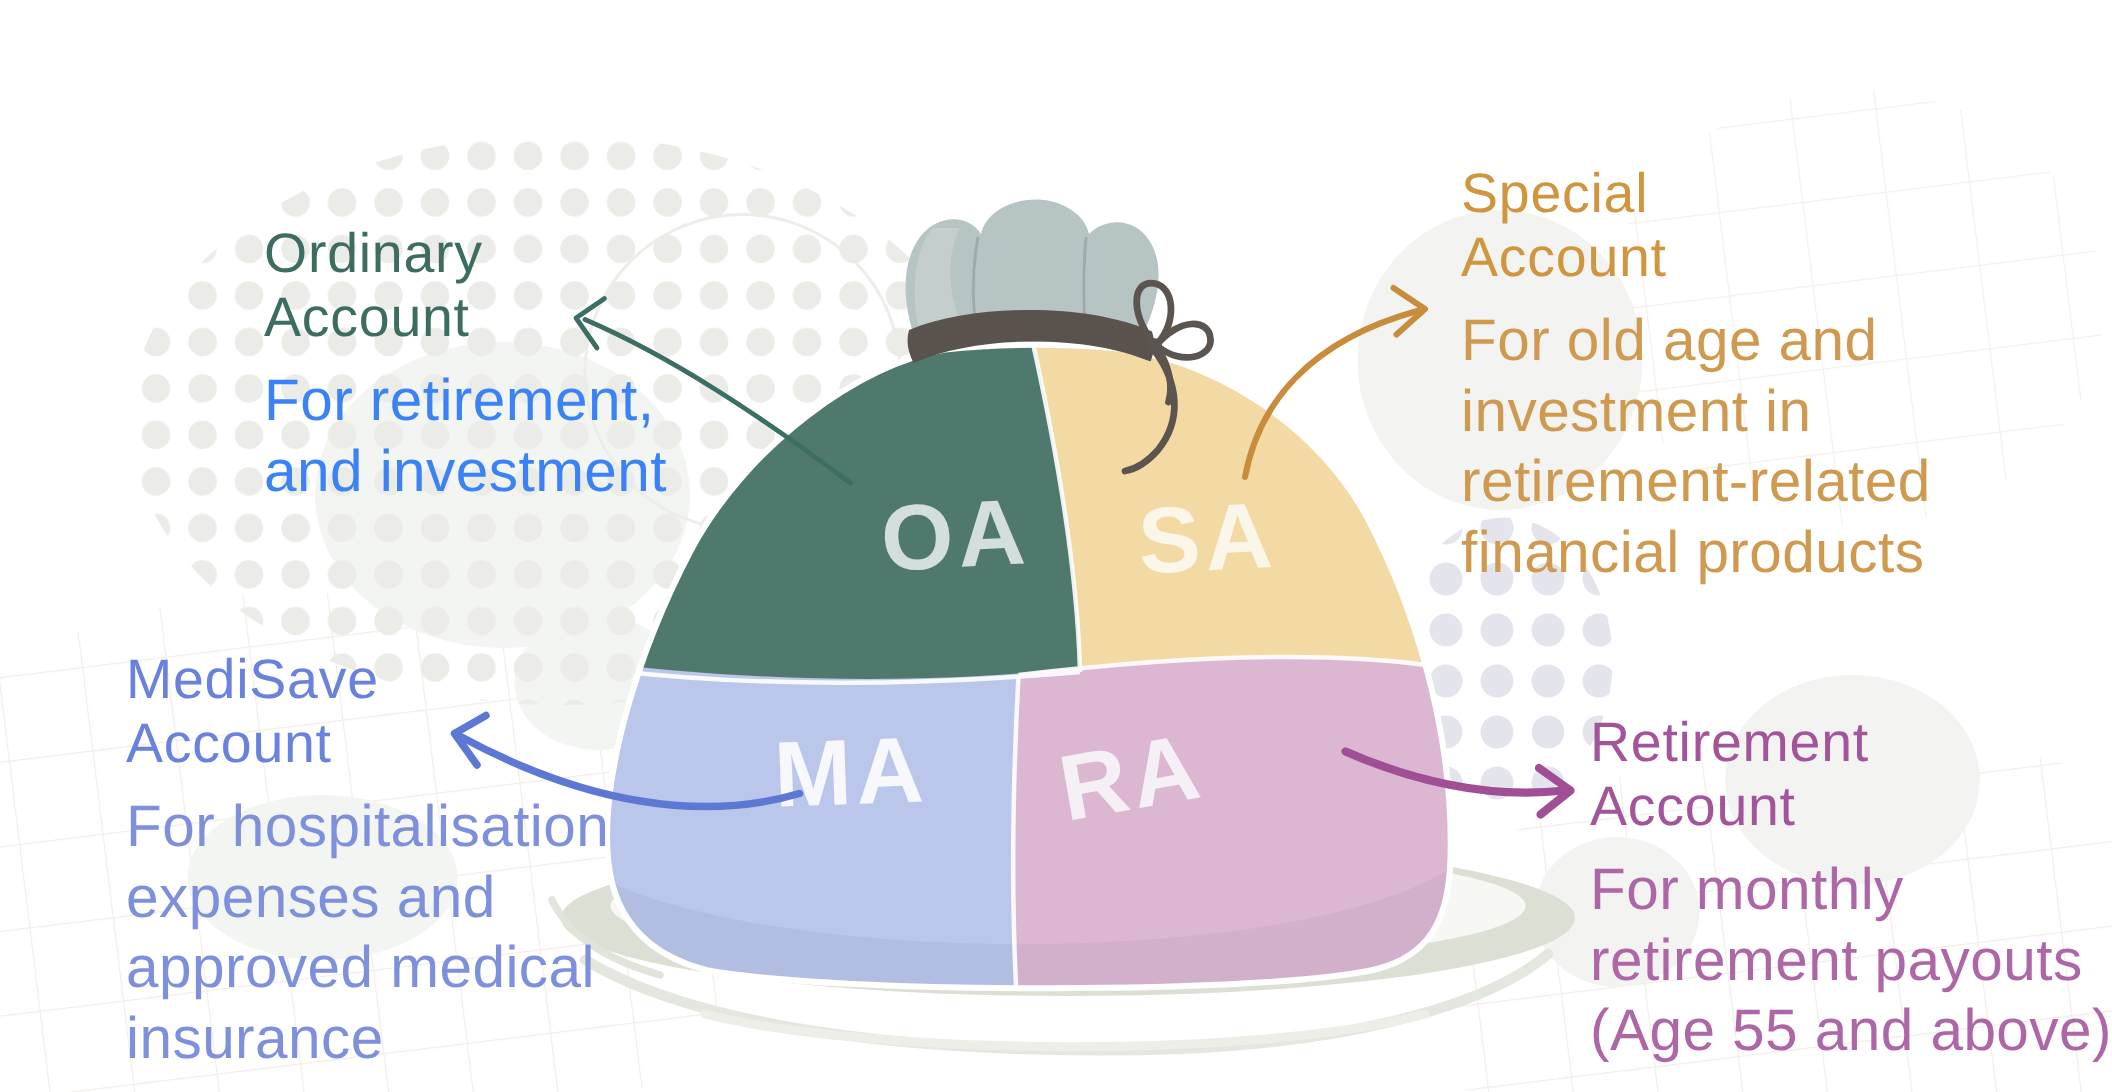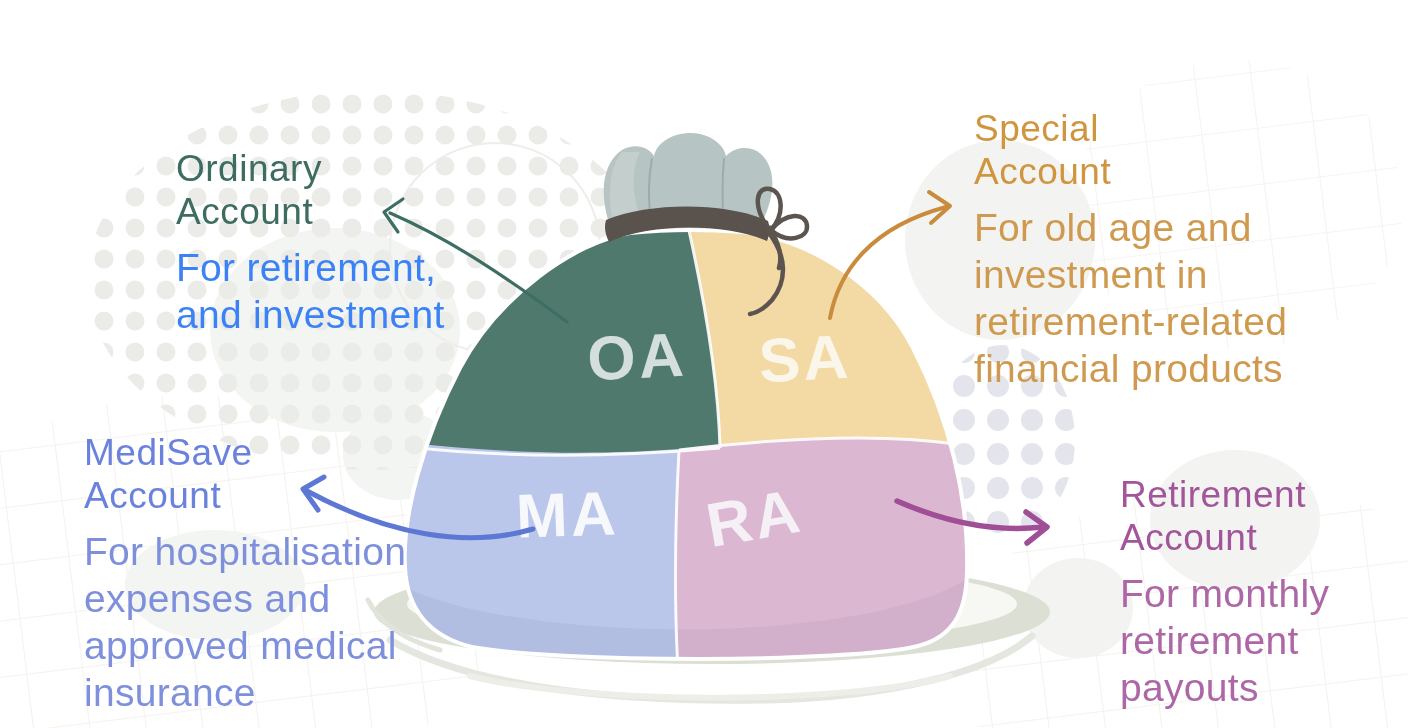--- a/index.html
+++ b/index.html
@@ -30,21 +30,21 @@
     margin:10px 0 0 0;
     font-size:39px;
     font-weight:400;
     line-height:1.21;
     letter-spacing:.3px;
   }
   .account p span{display:block;}
   .ordinary{left:176px;top:148px;}
   .special{left:974px;top:108px;}
   .medisave{left:84px;top:432px;}
-  .retirement{left:1120px;top:474px;}
+  .retirement{left:1060px;top:474px;}
 </style>
 </head>
 <body>
 
 <div class="canvas">
 
   <svg class="scene" viewBox="0 0 1408 728">
     <defs>
       <clipPath id="bagClip">
         <path d="M 630 233 C 575 242, 498 296, 460 368 C 424 437, 402 515, 405 567 C 407 612, 432 637, 472 647 C 560 663, 848 663, 918 646 C 952 637, 966 614, 967 572 C 969 498, 949 418, 913 348 C 878 280, 802 237, 742 232 C 704 229, 668 229, 630 233 Z"></path>
@@ -179,16 +179,17 @@
   </div>
 
   <div class="account retirement">
     <h2 style="color: rgb(162, 85, 155);">
       <span>Retirement</span>
       <span>Account</span>
     </h2>
     <p style="color: rgb(174, 103, 166);">
       <span>For monthly</span>
       <span>retirement payouts</span>
+      <span>(Age 55 and above)</span>
     </p>
   </div>
 
 </div>
 
 </body></html>

